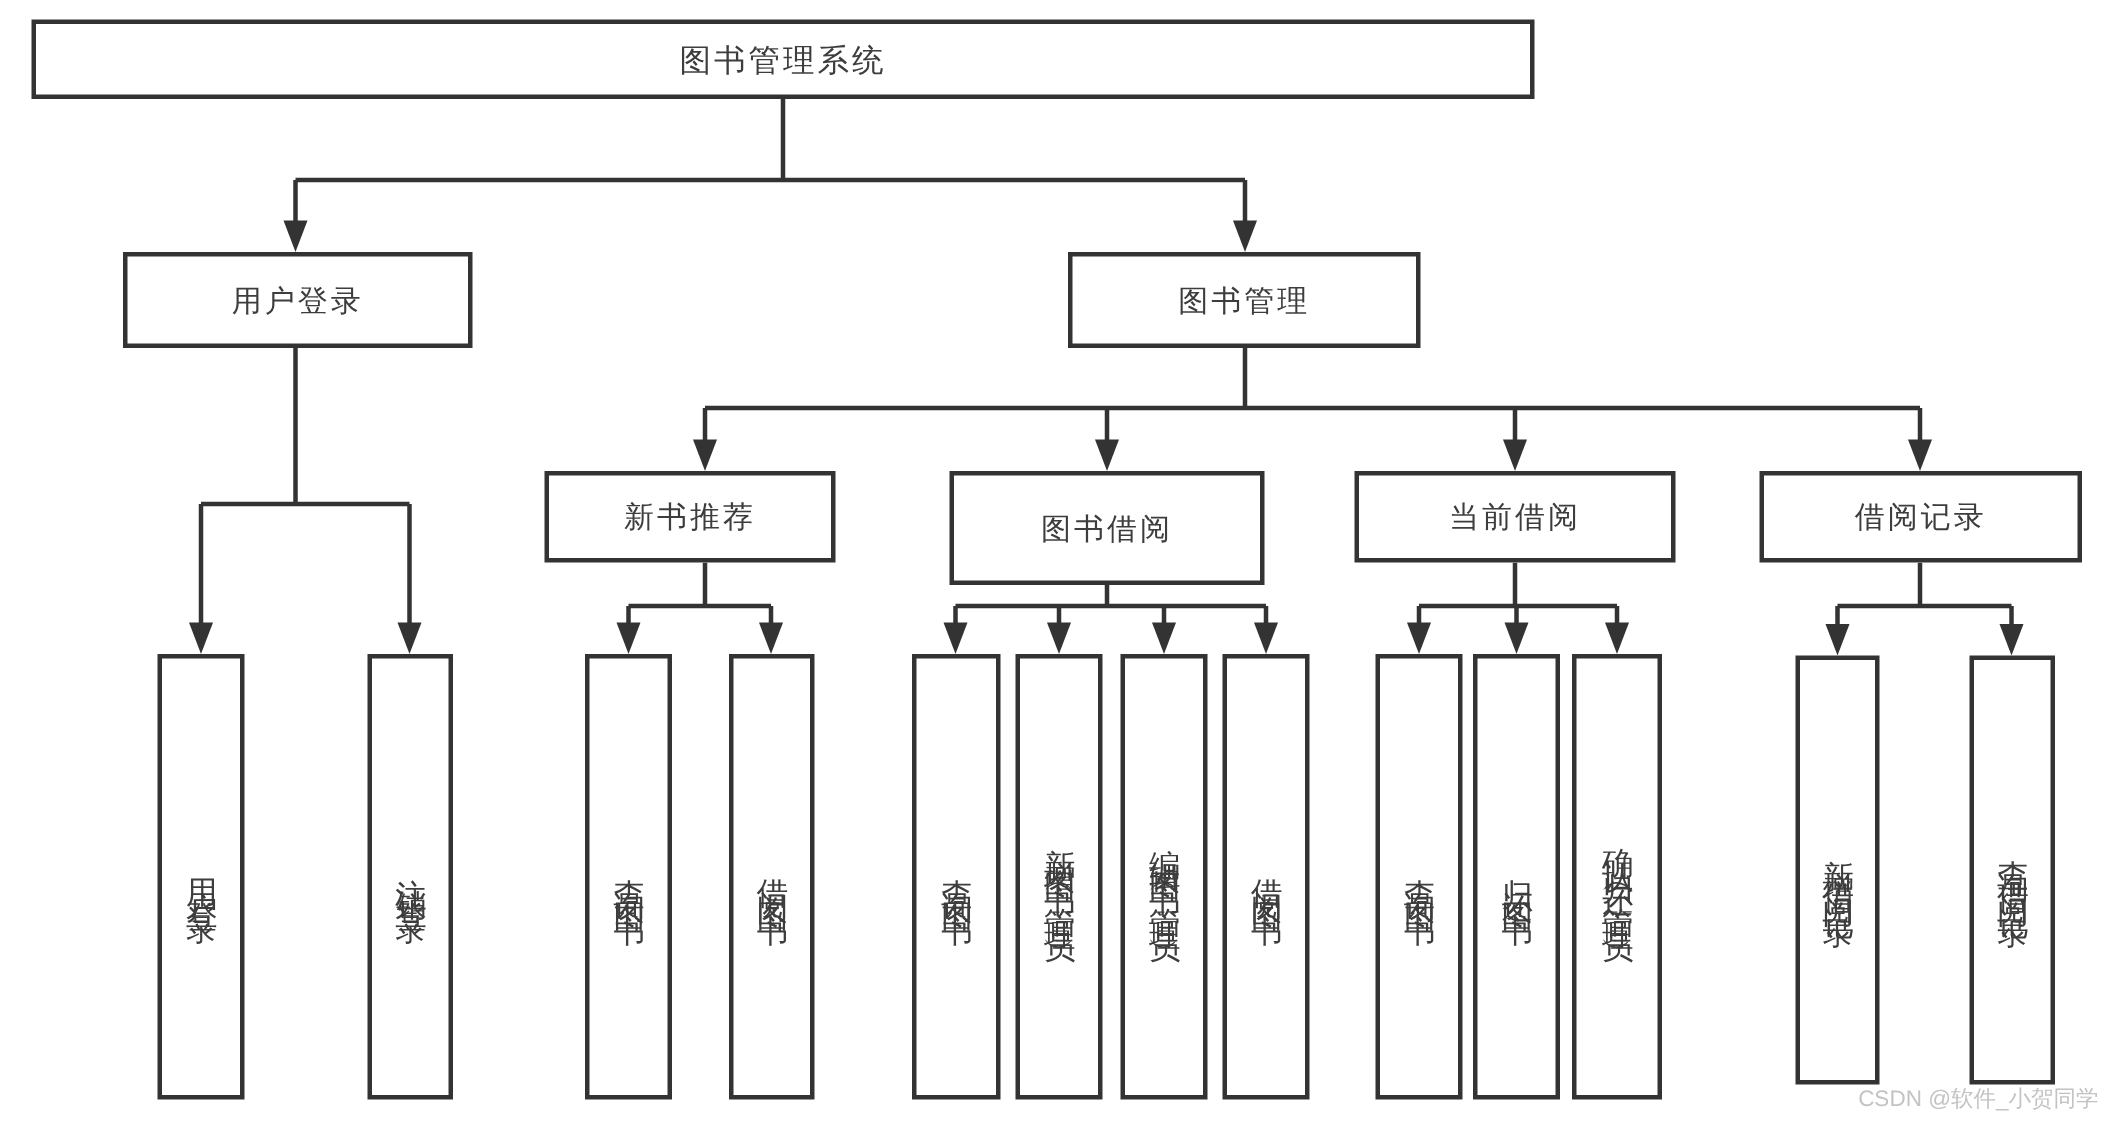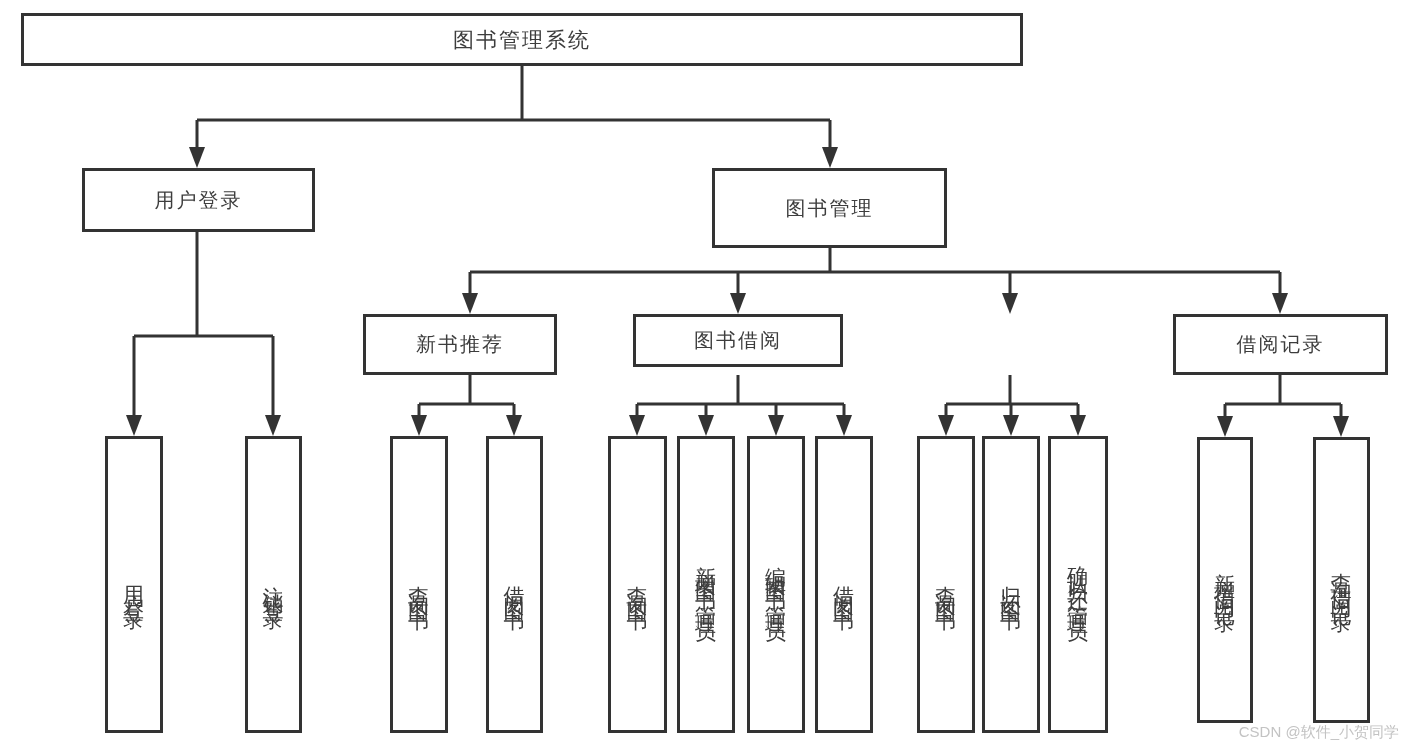--- a/index.html
+++ b/index.html
@@ -118,24 +118,25 @@
     <g>
       <path d="M1280 375 V404 M1225 404 H1341 M1225 404 V419 M1341 404 V419"></path>
       <polygon points="1217,416 1233,416 1225,437"></polygon>
       <polygon points="1333,416 1349,416 1341,437"></polygon>
     </g>
   </svg>
 
   <div class="node h-node root-node" style="left:21px; top:13px; width:1002px; height:53px;">图书管理系统</div>
 
   <div class="node h-node" style="left:82px; top:168px; width:233px; height:64px;">用户登录</div>
-  <div class="node h-node" style="left:712px; top:168px; width:235px; height:80px;">图书管理</div>
+  <div class="node h-node" style="left:712px; top:168px; width:235px; height:64px;">图书管理</div>
 
   <div class="node h-node" style="left:363px; top:314px; width:194px; height:61px;">新书推荐</div>
-  <div class="node h-node" style="left:633px; top:314px; width:210px; height:53px;">图书借阅</div>
+  <div class="node h-node" style="left:633px; top:314px; width:210px; height:76px;">图书借阅</div>
+  <div class="node h-node" style="left:903px; top:314px; width:214px; height:61px;">当前借阅</div>
   <div class="node h-node" style="left:1173px; top:314px; width:215px; height:61px;">借阅记录</div>
 
   <div class="node v-node" style="left:105px; top:436px; width:58px; height:297px;">用户登录</div>
   <div class="node v-node" style="left:245px; top:436px; width:57px; height:297px;">注销登录</div>
 
   <div class="node v-node" style="left:390px; top:436px; width:58px; height:297px;">查询图书</div>
   <div class="node v-node" style="left:486px; top:436px; width:57px; height:297px;">借阅图书</div>
 
   <div class="node v-node" style="left:608px; top:436px; width:59px; height:297px;">查询图书</div>
   <div class="node v-node" style="left:677px; top:436px; width:58px; height:297px;">新增图书（管理员）</div>

